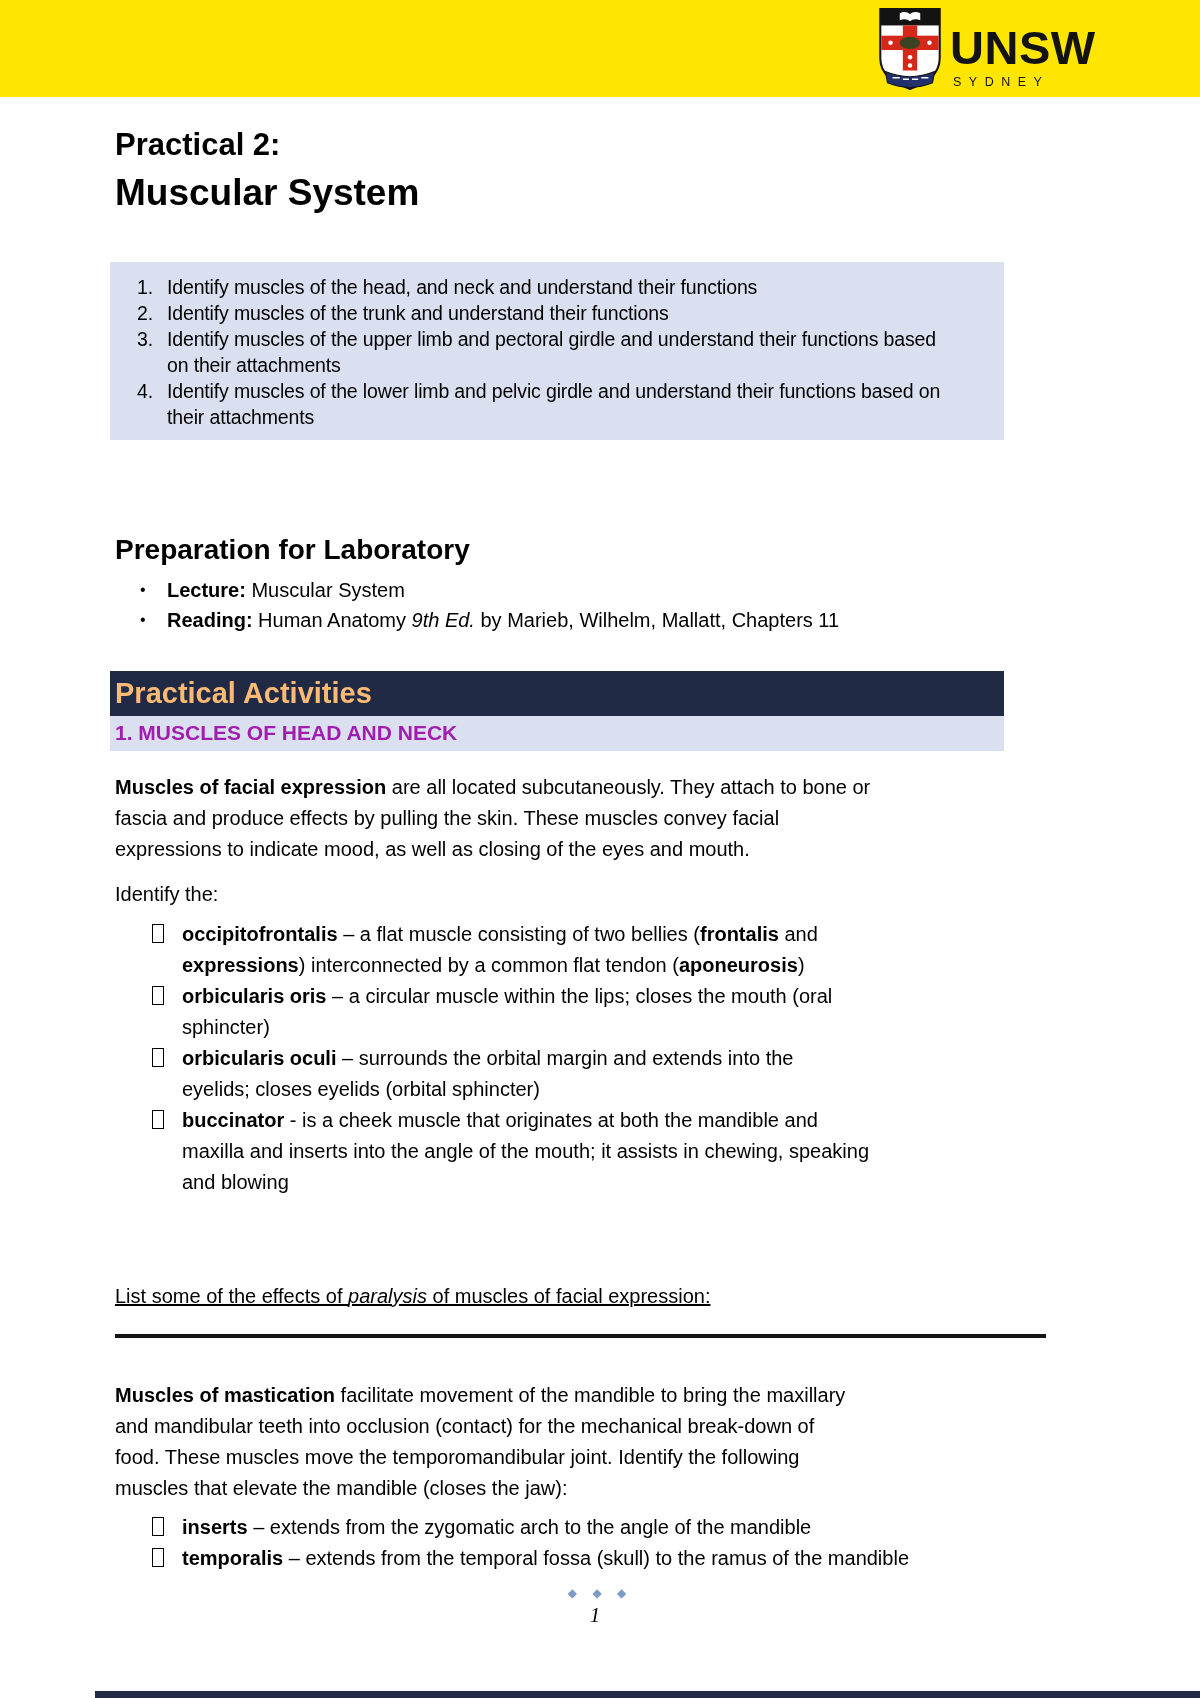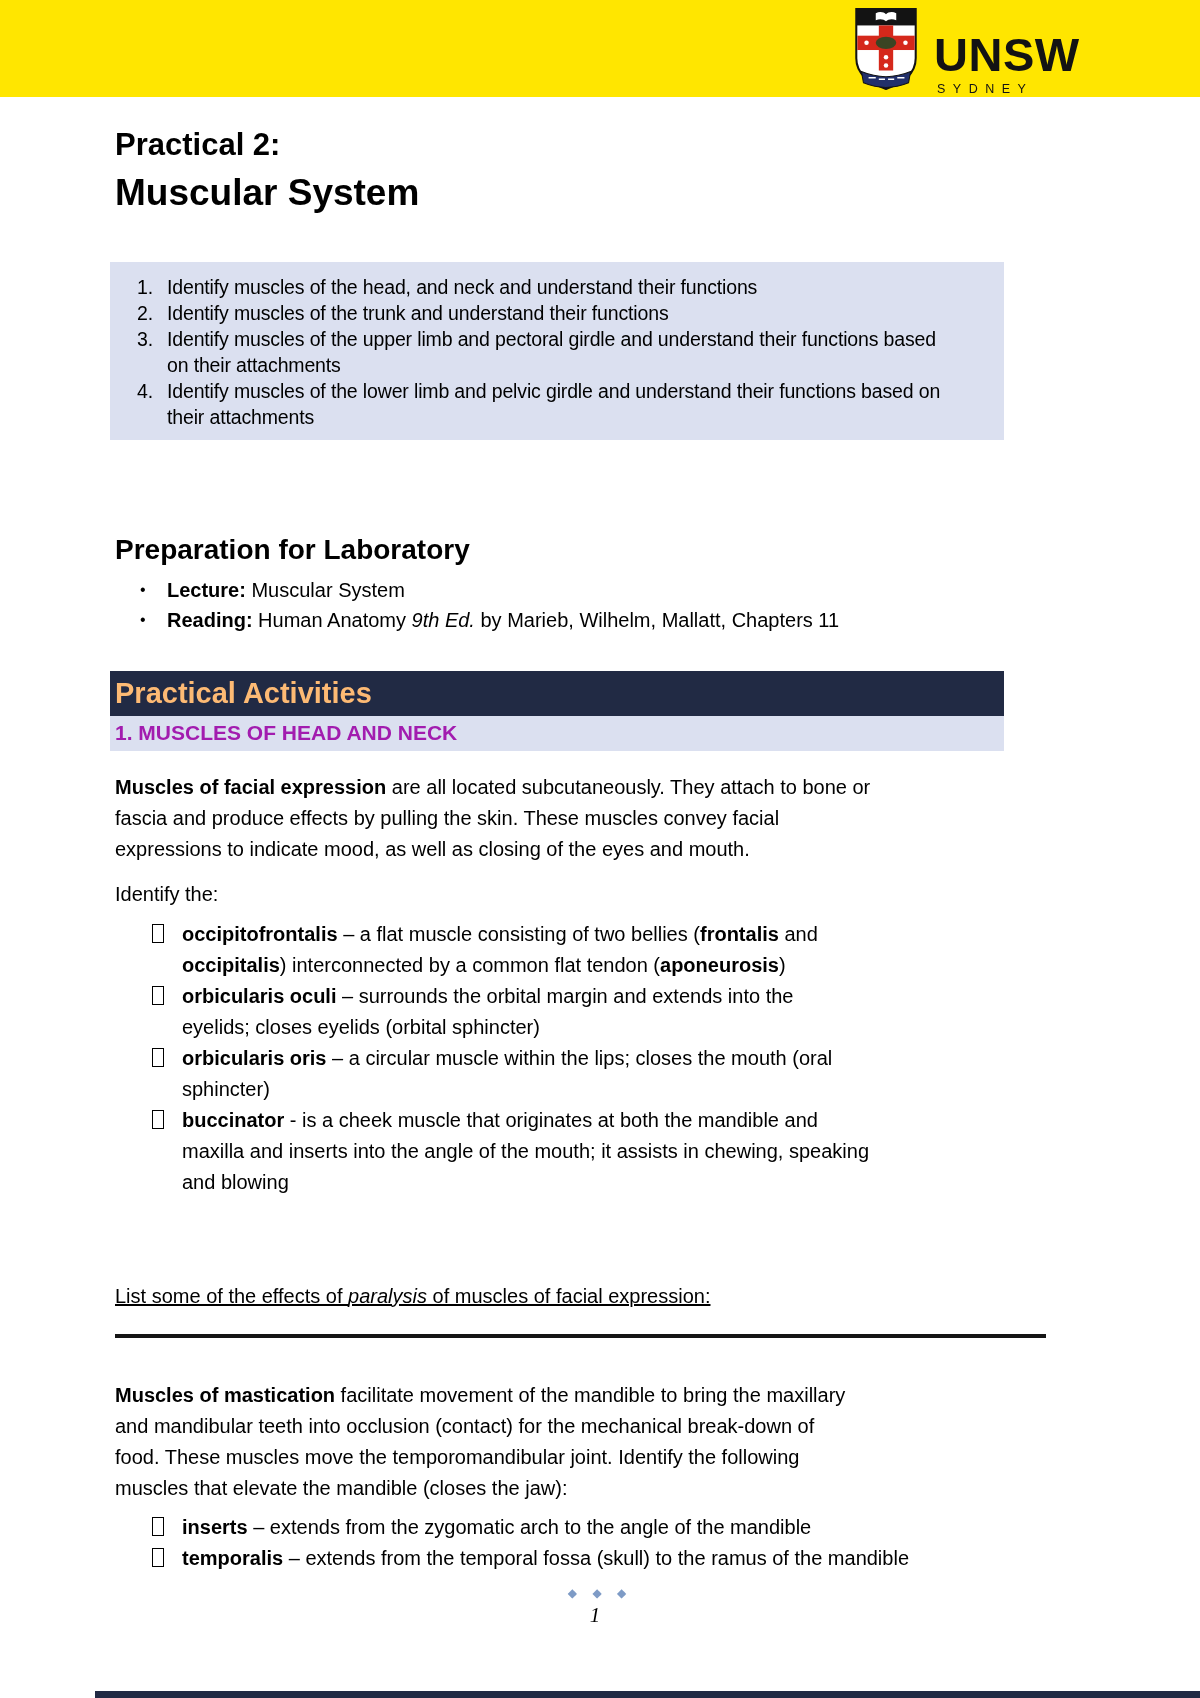--- a/index.html
+++ b/index.html
@@ -2,21 +2,21 @@
 <html style="--brand_yellow: #FFE600; --navy: #212A44; --lavender: #DBE0F0; --ornament_blue: #7E9BC6; --cross_red: #D5281B;"><head>
 <meta charset="utf-8">
 <style>
   html,body{margin:0;padding:0;}
   body{
     width:1200px;height:1698px;position:relative;background:#fff;
     font-family:"Liberation Sans", sans-serif;color:#000;overflow:hidden;
   }
   
   .band{position:absolute;top:0;left:0;width:1200px;height:97px;background:var(--brand_yellow,#FFE600);}
-  .logo{position:absolute;left:853px;top:7px;display:flex;align-items:flex-end;gap:15px;}
+  .logo{position:absolute;left:877px;top:7px;display:flex;align-items:center;gap:7px;}
   .wordmark{margin-top:10px;line-height:1;}
   .wordmark .unsw{font-size:47px;font-weight:bold;letter-spacing:0.5px;color:#131313;}
   .wordmark .sydney{font-size:12.5px;font-weight:normal;letter-spacing:7.5px;color:#131313;margin-top:5px;margin-left:3px;}
   
   .content{position:absolute;top:97px;left:110px;width:894px;}
   .kicker{font-size:31px;font-weight:bold;line-height:40px;margin:28px 0 0 5px;}
   .page-title{font-size:37px;font-weight:bold;line-height:46px;margin:5px 0 0 5px;}
   .panel{background:var(--lavender,#DBE0F0);margin-top:46px;padding:8px 12px 10px 13px;box-sizing:border-box;width:894px;}
   .panel-heading{font-size:28px;font-weight:bold;line-height:32px;}
   .num-list{margin-top:4px;}
@@ -120,31 +120,31 @@
   <div class="body-p"><b>Muscles of facial expression</b><span> are all located subcutaneously. They attach to bone or
 fascia and produce effects by pulling the skin. These muscles convey facial
 expressions to indicate mood, as well as closing of the eyes and mouth.</span></div>
 
   <div class="body-p identify">Identify the:</div>
 
   <div class="check-list">
     <div class="check-row">
       <span class="check-col"><span class="tofu"></span></span>
       <span class="check-text"><b>occipitofrontalis</b><span> – a flat muscle consisting of two bellies (</span><b>frontalis</b><span> and
-</span><b>occipitalis</b><span>) interconnected by a common flat tendon (</span><b>aponeurosis</b><span>)</span></span>
+</span><b>expressions</b><span>) interconnected by a common flat tendon (</span><b>aponeurosis</b><span>)</span></span>
+    </div>
+    <div class="check-row">
+      <span class="check-col"><span class="tofu"></span></span>
+      <span class="check-text"><b>orbicularis oris</b><span> – a circular muscle within the lips; closes the mouth (oral
+sphincter)</span></span>
     </div>
     <div class="check-row">
       <span class="check-col"><span class="tofu"></span></span>
       <span class="check-text"><b>orbicularis oculi</b><span> – surrounds the orbital margin and extends into the
 eyelids; closes eyelids (orbital sphincter)</span></span>
-    </div>
-    <div class="check-row">
-      <span class="check-col"><span class="tofu"></span></span>
-      <span class="check-text"><b>orbicularis oris</b><span> – a circular muscle within the lips; closes the mouth (oral
-sphincter)</span></span>
     </div>
     <div class="check-row">
       <span class="check-col"><span class="tofu"></span></span>
       <span class="check-text"><b>buccinator</b><span> - is a cheek muscle that originates at both the mandible and
 maxilla and inserts into the angle of the mouth; it assists in chewing, speaking
 and blowing</span></span>
     </div>
   </div>
 
   <div class="body-p paralysis"><span>List some of the effects of </span><i>paralysis</i><span> of muscles of facial expression:</span></div>

